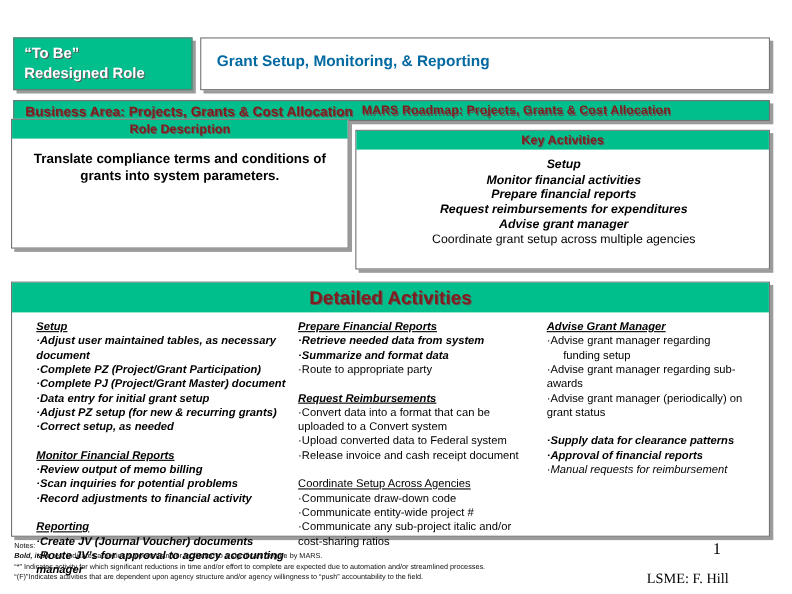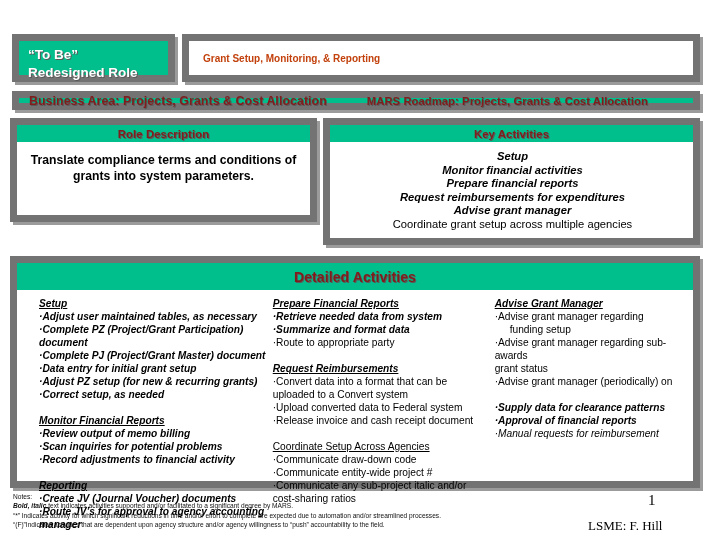--- a/index.html
+++ b/index.html
@@ -14,21 +14,21 @@
     color: #000000;
     overflow: hidden;
     position: relative;
   }
 
   
   .shadowbox {
     position: absolute;
     box-sizing: border-box;
     background: #ffffff;
-    border: 7px solid #737373;
+    border: 1px solid #737373;
     box-shadow: 3px 3px 0 0 #9b9b9b;
   }
   .greenfill {
     background: #00bf8d;
   }
   .bandtitle {
     color: #7f1d1d;
     font-weight: bold;
     text-shadow: 1px 1px 0 #5a5a5a;
     letter-spacing: .1px;
@@ -52,51 +52,51 @@
   }
 
   #title-box {
     left: 182px;
     top: 34px;
     width: 518px;
     height: 48px;
     padding: 12px 0 0 14px;
   }
   #title-box .t {
-    font-size: 10px;
-    font-weight: bold;
-    color: #c2410c;
+    font-size: 14px;
+    font-weight: bold;
+    color: #0369a1;
   }
 
   
   #business-band {
     left: 12px;
     top: 91px;
     width: 688px;
     height: 19px;
     display: flex;
     align-items: center;
   }
   #business-band .ba {
     font-size: 12.3px;
     padding-left: 10px;
     white-space: nowrap;
   }
   #business-band .mars {
     font-size: 11.2px;
-    padding-left: 40px;
+    padding-left: 8px;
     white-space: nowrap;
   }
 
   
   #role-desc-box {
     left: 10px;
-    top: 118px;
+    top: 108px;
     width: 307px;
-    height: 104px;
+    height: 118px;
   }
   #key-act-box {
     left: 323px;
     top: 118px;
     width: 377px;
     height: 127px;
   }
   .panel-head {
     height: 17px;
     display: flex;
@@ -129,21 +129,21 @@
 
   
   #detail-box {
     left: 10px;
     top: 256px;
     width: 690px;
     height: 232px;
   }
   #detail-box .panel-head {
     height: 27px;
-    font-size: 14px;
+    font-size: 17px;
   }
   #detail-cols {
     display: flex;
     padding: 7px 0 0 0;
   }
   .dcol {
     box-sizing: border-box;
   }
   .dcol.c1 { width: 258px; padding-left: 22px; }
   .dcol.c2 { width: 226px; padding-left: 2px; }
@@ -243,22 +243,22 @@
       <div class="ka-item">Coordinate grant setup across multiple agencies</div>
     </div>
 </div>
 
 <div class="shadowbox" id="detail-box">
   <div class="panel-head greenfill bandtitle">Detailed Activities</div>
   <div id="detail-cols">
       <div class="dcol c1">
         <div class="dhead bi">Setup</div>
         <div class="dbullet bi">·Adjust user maintained tables, as necessary</div>
+        <div class="dbullet bi" style="text-indent: 0px; padding-left: 0px;">document</div>
         <div class="dbullet bi">·Complete PZ (Project/Grant Participation)</div>
-        <div class="dbullet bi" style="text-indent: 0px; padding-left: 0px;">document</div>
         <div class="dbullet bi">·Complete PJ (Project/Grant Master) document</div>
         <div class="dbullet bi">·Data entry for initial grant setup</div>
         <div class="dbullet bi">·Adjust PZ setup (for new &amp; recurring grants)</div>
         <div class="dbullet bi">·Correct setup, as needed</div>
         <div class="dgap"></div>
         <div class="dhead bi">Monitor Financial Reports</div>
         <div class="dbullet bi">·Review output of memo billing</div>
         <div class="dbullet bi">·Scan inquiries for potential problems</div>
         <div class="dbullet bi">·Record adjustments to financial activity</div>
         <div class="dgap"></div>
@@ -284,22 +284,22 @@
         <div class="dbullet">·Communicate entity-wide project #</div>
         <div class="dbullet">·Communicate any sub-project italic and/or</div>
         <div class="dbullet" style="text-indent: 0px; padding-left: 0px;">cost-sharing ratios</div>
       </div>
       <div class="dcol c3">
         <div class="dhead bi">Advise Grant Manager</div>
         <div class="dbullet">·Advise grant manager regarding</div>
         <div class="dbullet" style="text-indent: 0px; padding-left: 15px;">funding setup</div>
         <div class="dbullet">·Advise grant manager regarding sub-</div>
         <div class="dbullet" style="text-indent: 0px; padding-left: 0px;">awards</div>
+        <div class="dbullet">·Advise grant manager (periodically) on</div>
         <div class="dbullet" style="text-indent: 0px; padding-left: 0px;">grant status</div>
-        <div class="dbullet">·Advise grant manager (periodically) on</div>
         <div class="dgap"></div>
         <div class="dbullet bi">·Supply data for clearance patterns</div>
         <div class="dbullet bi">·Approval of financial reports</div>
         <div class="dbullet i">·Manual requests for reimbursement</div>
       </div>
     </div>
 </div>
 
 <div id="notes">
   <div class="note-line">Notes:</div>

